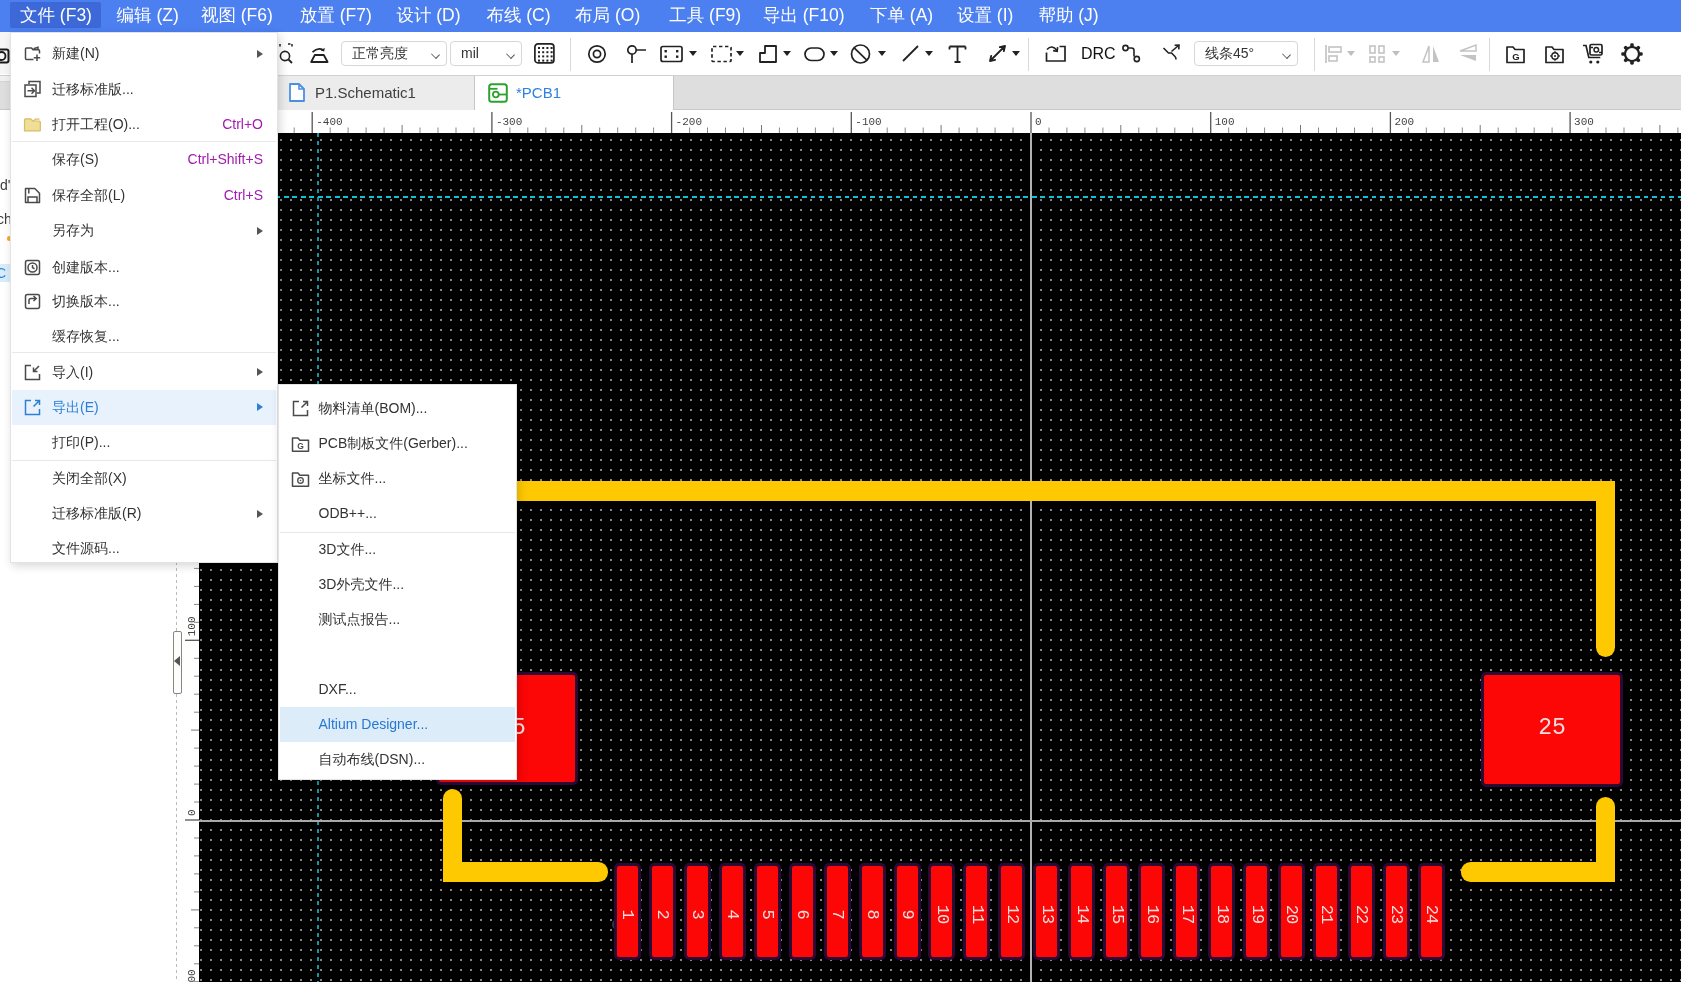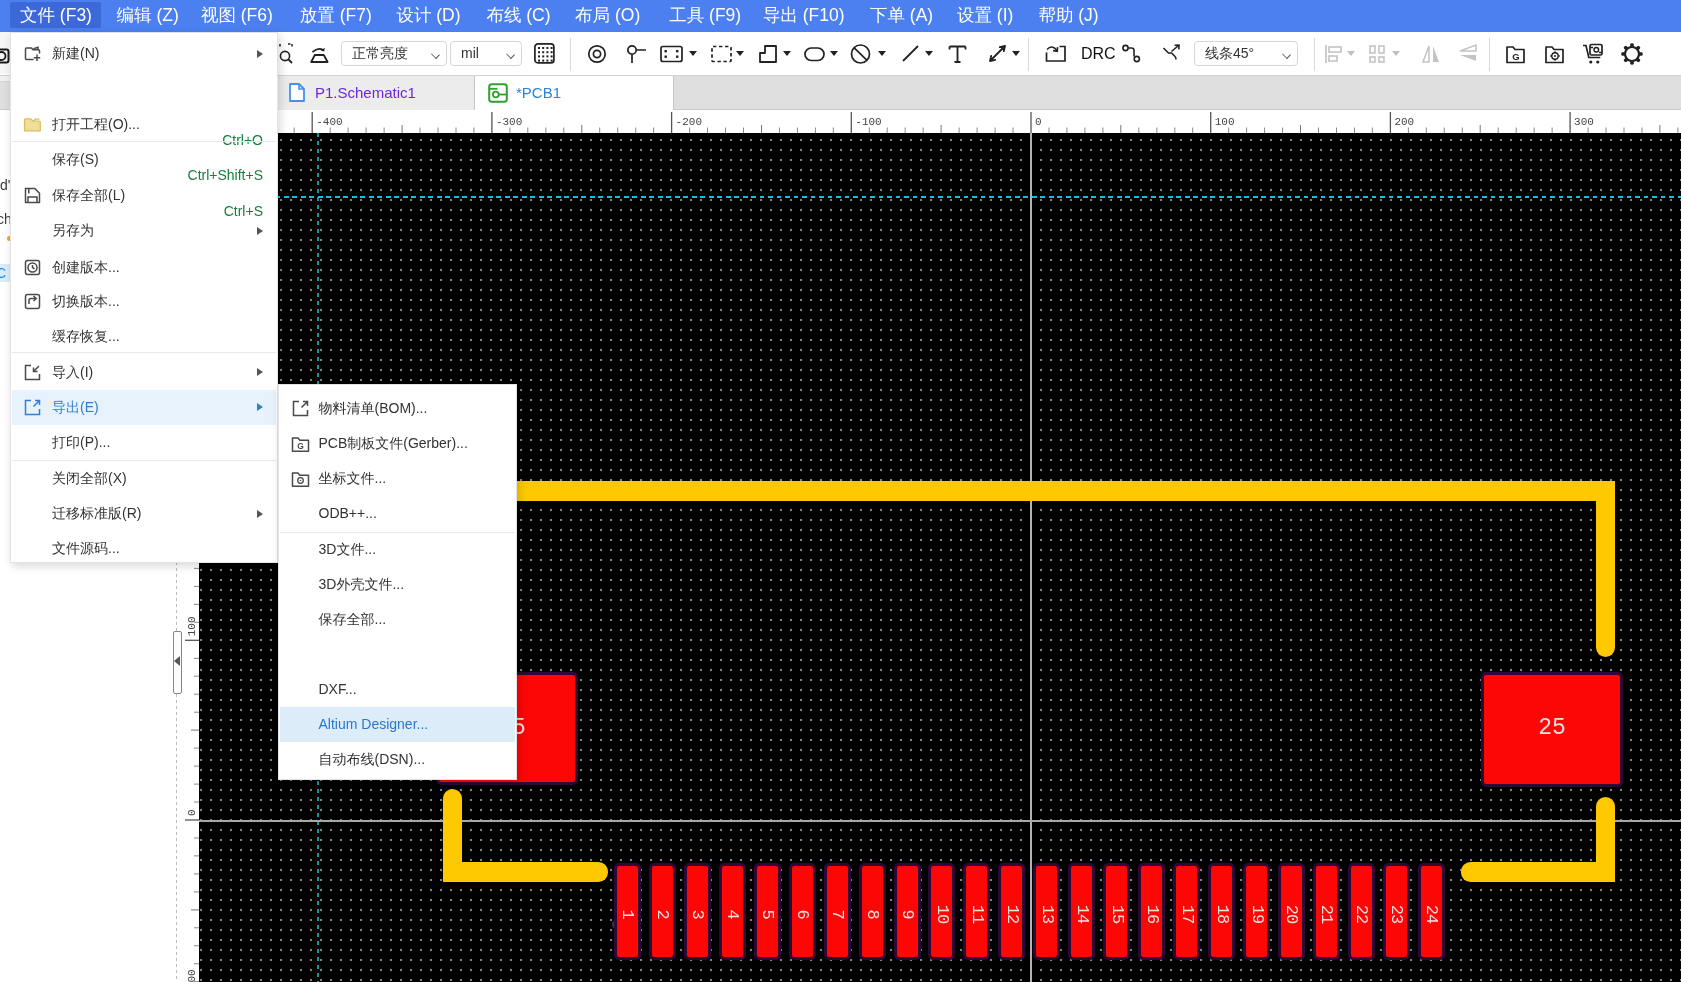--- a/index.html
+++ b/index.html
@@ -33,21 +33,21 @@
 #canvas .el{position:absolute}
 .pad{position:absolute;background:#fc0606;border:3px solid #2c0835;border-radius:5px}
 .pn{position:absolute;left:50%;top:48px;transform:translate(-50%,-50%) rotate(90deg);color:#f0dede;font-family:"Liberation Mono",monospace;font-size:17px;line-height:17px;letter-spacing:-1px}
 .yel{position:absolute;background:#fec900}
 
 .menu{position:absolute;background:#fff;border:1px solid #e3e3e3;box-shadow:2px 3px 9px rgba(0,0,0,.16);z-index:50}
 #fmenu{left:10px;top:32px;width:268px;height:531px}
 #smenu{left:277.5px;top:384px;width:239px;height:396px}
 .mrow{position:absolute;left:1px;right:1px;height:35.4px;font-size:14px;color:#333}
 .mrow .lab{position:absolute;left:40px;top:0;line-height:35.4px;white-space:nowrap}
-.mrow .sc{position:absolute;right:13px;top:16px;line-height:35.4px;color:#15803d}
+.mrow .sc{position:absolute;right:13px;top:0;line-height:35.4px;color:#a21caf}
 .mrow .sub{position:absolute;right:13px;top:13.7px;width:0;height:0;border-top:4.5px solid transparent;border-bottom:4.5px solid transparent;border-left:6px solid #555}
 .mrow svg{position:absolute;left:11px;top:8px}
 .msep{position:absolute;left:1px;right:1px;height:1px;background:#e8e8e8}
 .mhl{background:#e7f2fc}
 .mhl .lab{color:#2e7fd4}
 .mhl .sub{border-left-color:#2e7fd4}
 #smenu .mrow .lab{left:39px}
 .ahl{background:#dcedf9}
 .ahl .lab{color:#2878d0}
 </style></head><body>
@@ -450,21 +450,21 @@
       <rect x="9.2" y="0.3" width="3.6" height="4.4" rx="1.4" fill="#222" transform="rotate(315 11 11)"></rect>
       <circle cx="11" cy="11" r="3.4" stroke="#fff" stroke-width="1.8" fill="none"></circle>
     </svg>
   </div>
 <div id="tabbar">
 <div class="tab" style="left:230px;width:245px;background:#ececec;border-right:1px solid #c6c6c6">
 <svg style="position:absolute;left:59px;top:7px" width="16" height="19" viewBox="0 0 16 19" fill="none">
         <path d="M1,1 H10 L15,6 V18 H1 Z" stroke="#4a90e2" stroke-width="1.8" fill="#fdfdfd" stroke-linejoin="round"></path>
         <path d="M10,1 V6 H15" stroke="#4a90e2" stroke-width="1.6" fill="none"></path>
       </svg>
-<span style="position:absolute;left:85px;color:#6d28d9">P1.Schematic1</span>
+<span style="position:absolute;left:85px;color:#404040">P1.Schematic1</span>
     </div>
 <div class="tab" style="left:475px;width:199px;background:#fff;border-right:1px solid #c6c6c6">
 <svg style="position:absolute;left:13px;top:7px" width="20" height="20" viewBox="0 0 20 20" fill="none">
         <rect x="1.2" y="1.2" width="17.6" height="17.6" rx="2.5" stroke="#2da12d" stroke-width="2"></rect>
         <circle cx="7.8" cy="11.5" r="2.9" stroke="#2da12d" stroke-width="1.8"></circle>
         <path d="M10.7,11.5 H18.5" stroke="#2da12d" stroke-width="1.8"></path>
         <path d="M1.5,5.8 h8" stroke="#2da12d" stroke-width="1.8"></path>
       </svg>
 <span style="position:absolute;left:41px;color:#2c82dd">*PCB1</span>
     </div>
@@ -487,20 +487,28 @@
 <div class="menu" id="fmenu">
     <div class="mrow " style="top:3.3px">
       <svg width="19" height="19" viewBox="0 0 19 19">
         <path d="M10.5,15.5 H3.5 Q2.5,15.5 2.5,14.5 V5 Q2.5,4 3.5,4 H8.5 L10,5.8 H15.5 Q16.5,5.8 16.5,6.8 V9.5" stroke="#4a4a4a" stroke-width="1.5" fill="none" stroke-linejoin="round"></path>
         <path d="M10.5,4.8 L15,3.2 V5.8" stroke="#4a4a4a" stroke-width="1.5" fill="none"></path>
         <path d="M14,10.5 V17 M10.8,13.8 H17.2" stroke="#4a4a4a" stroke-width="1.5"></path>
       </svg>
       <span class="lab">新建(N)</span>
       <span class="sub"></span>
     </div>
+    <div class="mrow " style="top:38.6px">
+      <svg width="19" height="19" viewBox="0 0 19 19">
+        <path d="M6,4 V1.5 H17 V13 H14" stroke="#4a4a4a" stroke-width="1.5" fill="none"></path>
+        <rect x="2" y="5" width="11" height="11.5" stroke="#4a4a4a" stroke-width="1.5" fill="none"></rect>
+        <path d="M4.5,10.7 H11 M8.5,7.7 L11.5,10.7 L8.5,13.7" stroke="#4a4a4a" stroke-width="1.5" fill="none"></path>
+      </svg>
+      <span class="lab">迁移标准版...</span>
+    </div>
     <div class="mrow " style="top:74.0px">
       <svg width="19" height="19" viewBox="0 0 19 19">
         <path d="M1.5,15.8 V4.8 Q1.5,3.8 2.5,3.8 H7.8 L9.8,6 H16.3 Q17.3,6 17.3,7 V15.8 Z" fill="#f0dd96" stroke="#d6bd62" stroke-width="1.2" stroke-linejoin="round"></path>
         <path d="M10.5,6 L12.3,4.2 H16.5" fill="none" stroke="#d6bd62" stroke-width="1.2"></path>
       </svg>
       <span class="lab">打开工程(O)...</span>
       <span class="sc">Ctrl+O</span>
     </div>
     <div class="mrow " style="top:109.4px">
       <span class="lab">保存(S)</span>
@@ -596,21 +604,21 @@
     <div class="mrow " style="top:111.4px">
       <span class="lab">ODB++...</span>
     </div>
     <div class="mrow " style="top:146.5px">
       <span class="lab">3D文件...</span>
     </div>
     <div class="mrow " style="top:181.6px">
       <span class="lab">3D外壳文件...</span>
     </div>
     <div class="mrow " style="top:216.6px">
-      <span class="lab">保存全部...</span>
+      <span class="lab">测试点报告...</span>
     </div>
     <div class="mrow " style="top:286.7px">
       <span class="lab">DXF...</span>
     </div>
     <div class="mrow ahl" style="top:321.8px">
       <span class="lab">Altium Designer...</span>
     </div>
     <div class="mrow " style="top:356.8px">
       <span class="lab">自动布线(DSN)...</span>
     </div>

